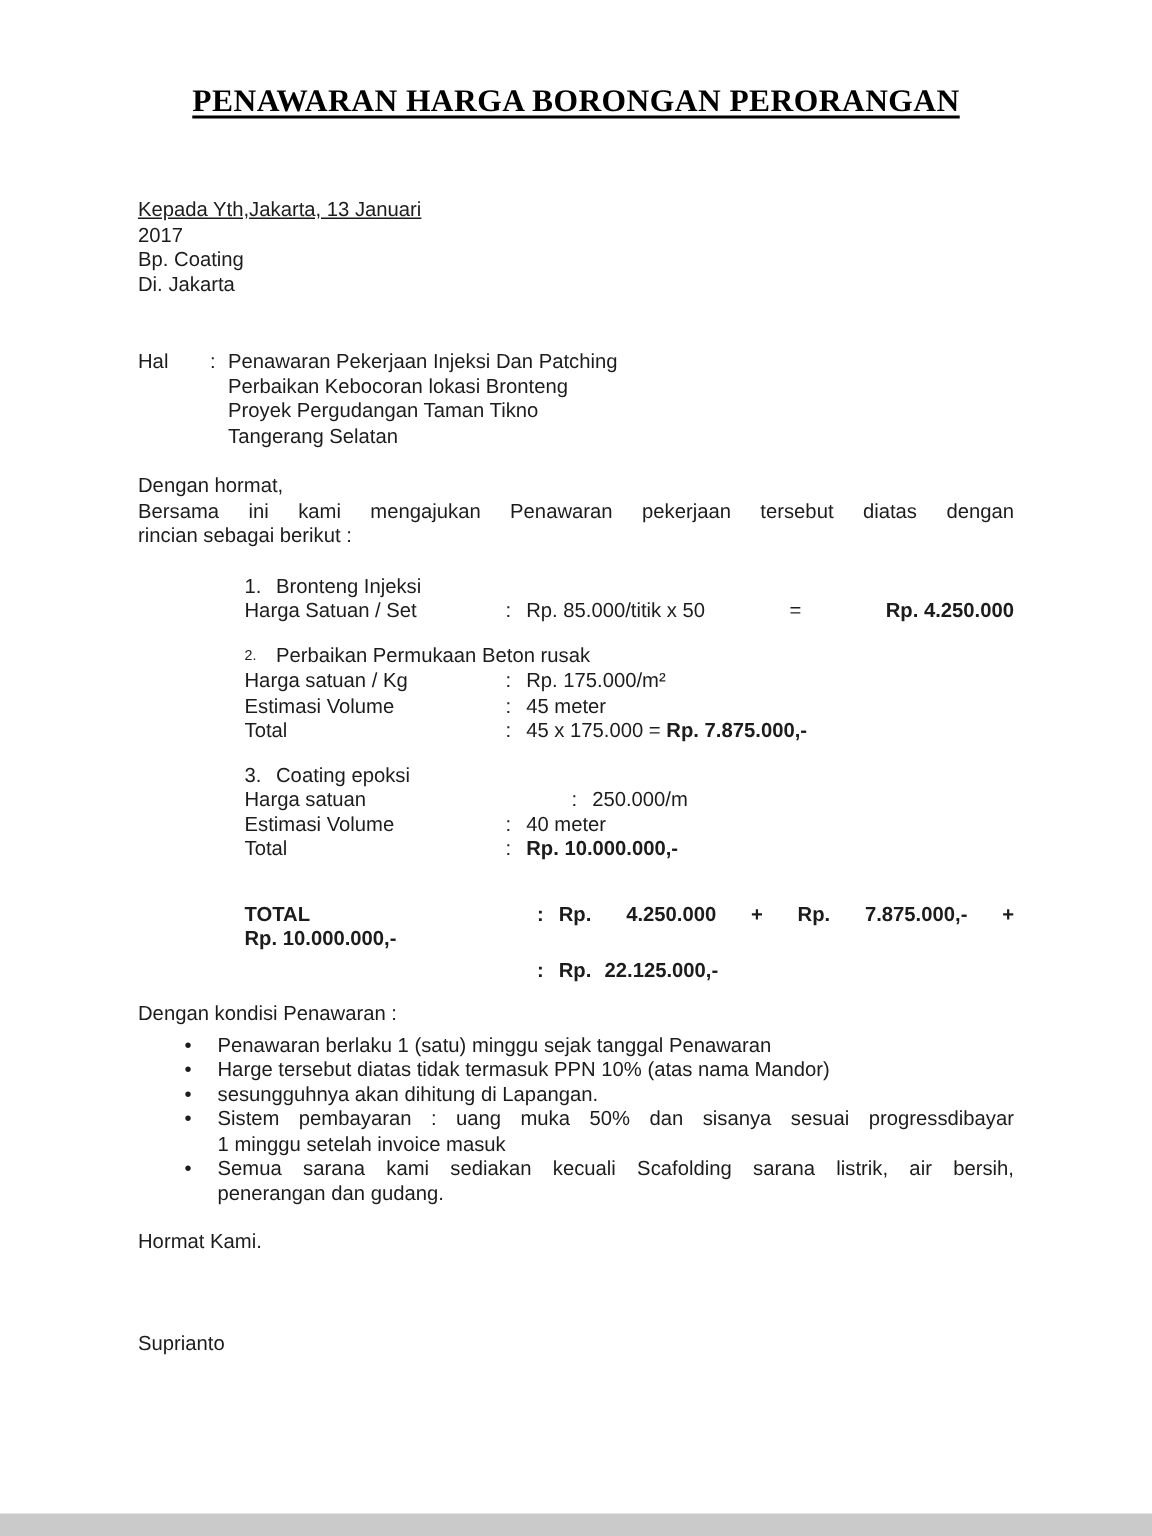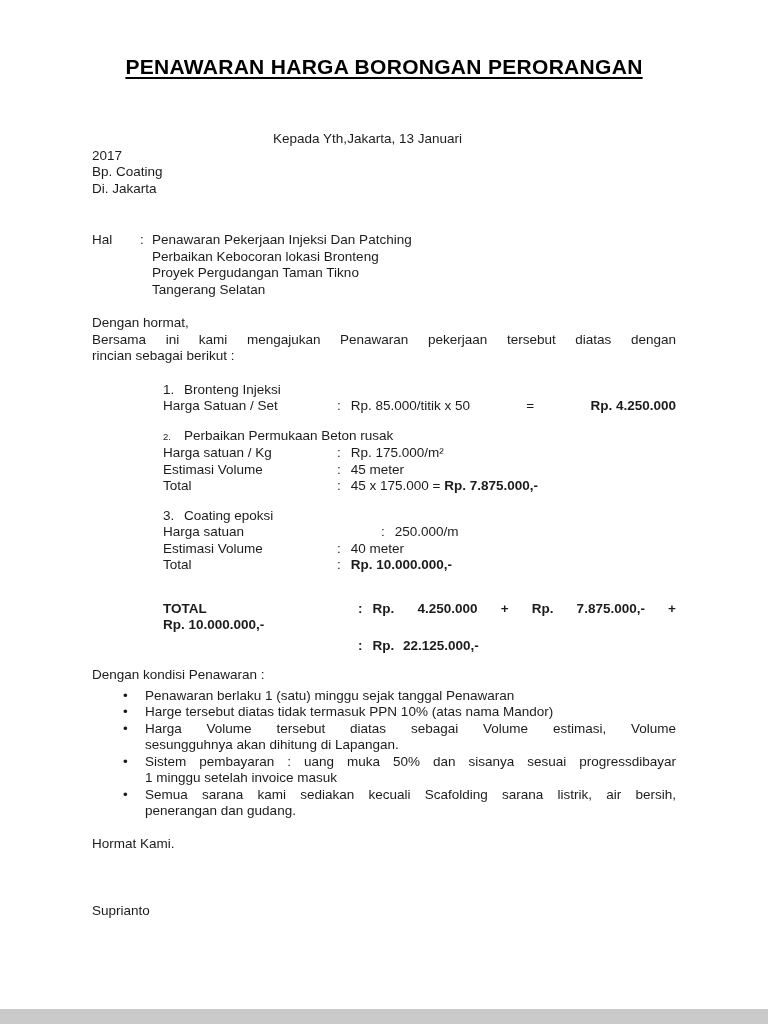--- a/index.html
+++ b/index.html
@@ -5,25 +5,25 @@
   html,body{margin:0;padding:0;background:#ffffff;}
   .page{
     width:768px;height:1024px;position:relative;overflow:hidden;background:#ffffff;
     font-family:"Liberation Sans","DejaVu Sans",sans-serif;
     font-size:13.5px;line-height:16.5px;color:#1c1c1c;
   }
   .content{width:584px;margin-left:92px;padding-top:55px;}
 
   
   .title{text-align:center;font-weight:bold;font-size:21px;line-height:24px;color:#000;letter-spacing:.3px;}
-  .title .u{text-decoration:underline;text-decoration-thickness:2px;text-underline-offset:3px;}
+  .title .u{text-decoration:underline;text-decoration-thickness:2px;text-underline-offset:3px;font-family:Liberation Serif, serif;}
 
   
   .addr{margin-top:52px;}
-  .addr-line1{display:flex;justify-content:center;}
+  .addr-line1{display:flex;justify-content:flex-start;text-decoration:underline;}
   .addr-date{padding-right:33px;}
 
   
   .hal{display:flex;margin-top:35px;}
   .hal-label{width:48px;flex:none;}
   .hal-colon{width:12px;flex:none;}
 
   
   .intro{margin-top:17px;}
   .jline{text-align:justify;text-align-last:justify;}
@@ -180,21 +180,20 @@
       <div class="bullet">
         <span class="dot">•</span>
         <div>Penawaran berlaku 1 (satu) minggu sejak tanggal Penawaran</div>
       </div>
       <div class="bullet">
         <span class="dot">•</span>
         <div>Harge tersebut diatas tidak termasuk PPN 10% (atas nama Mandor)</div>
       </div>
       <div class="bullet">
         <span class="dot">•</span>
-        <div class="jline">Harga Volume tersebut diatas sebagai Volume estimasi, Volume</div>
         <div>sesungguhnya akan dihitung di Lapangan.</div>
       </div>
       <div class="bullet">
         <span class="dot">•</span>
         <div class="jline">Sistem pembayaran : uang muka 50% dan sisanya sesuai progressdibayar</div>
         <div>1 minggu setelah invoice masuk</div>
       </div>
       <div class="bullet">
         <span class="dot">•</span>
         <div class="jline">Semua sarana kami sediakan kecuali Scafolding sarana listrik, air bersih,</div>

